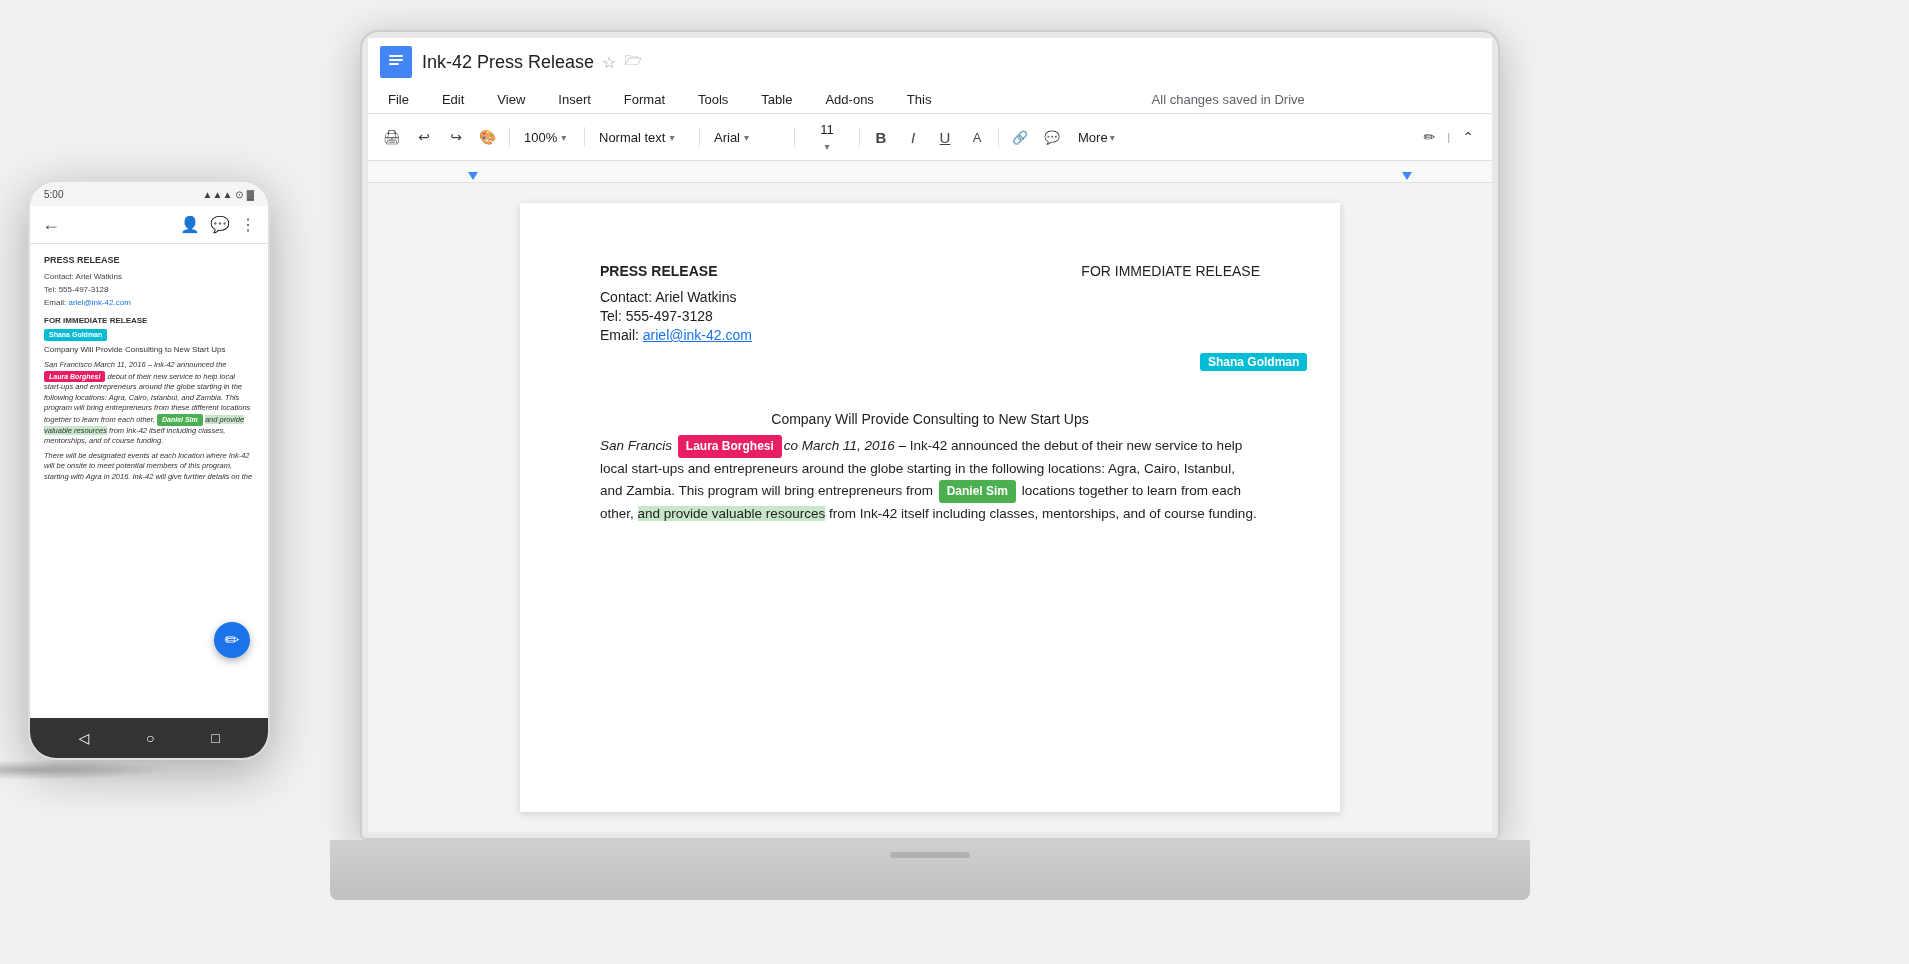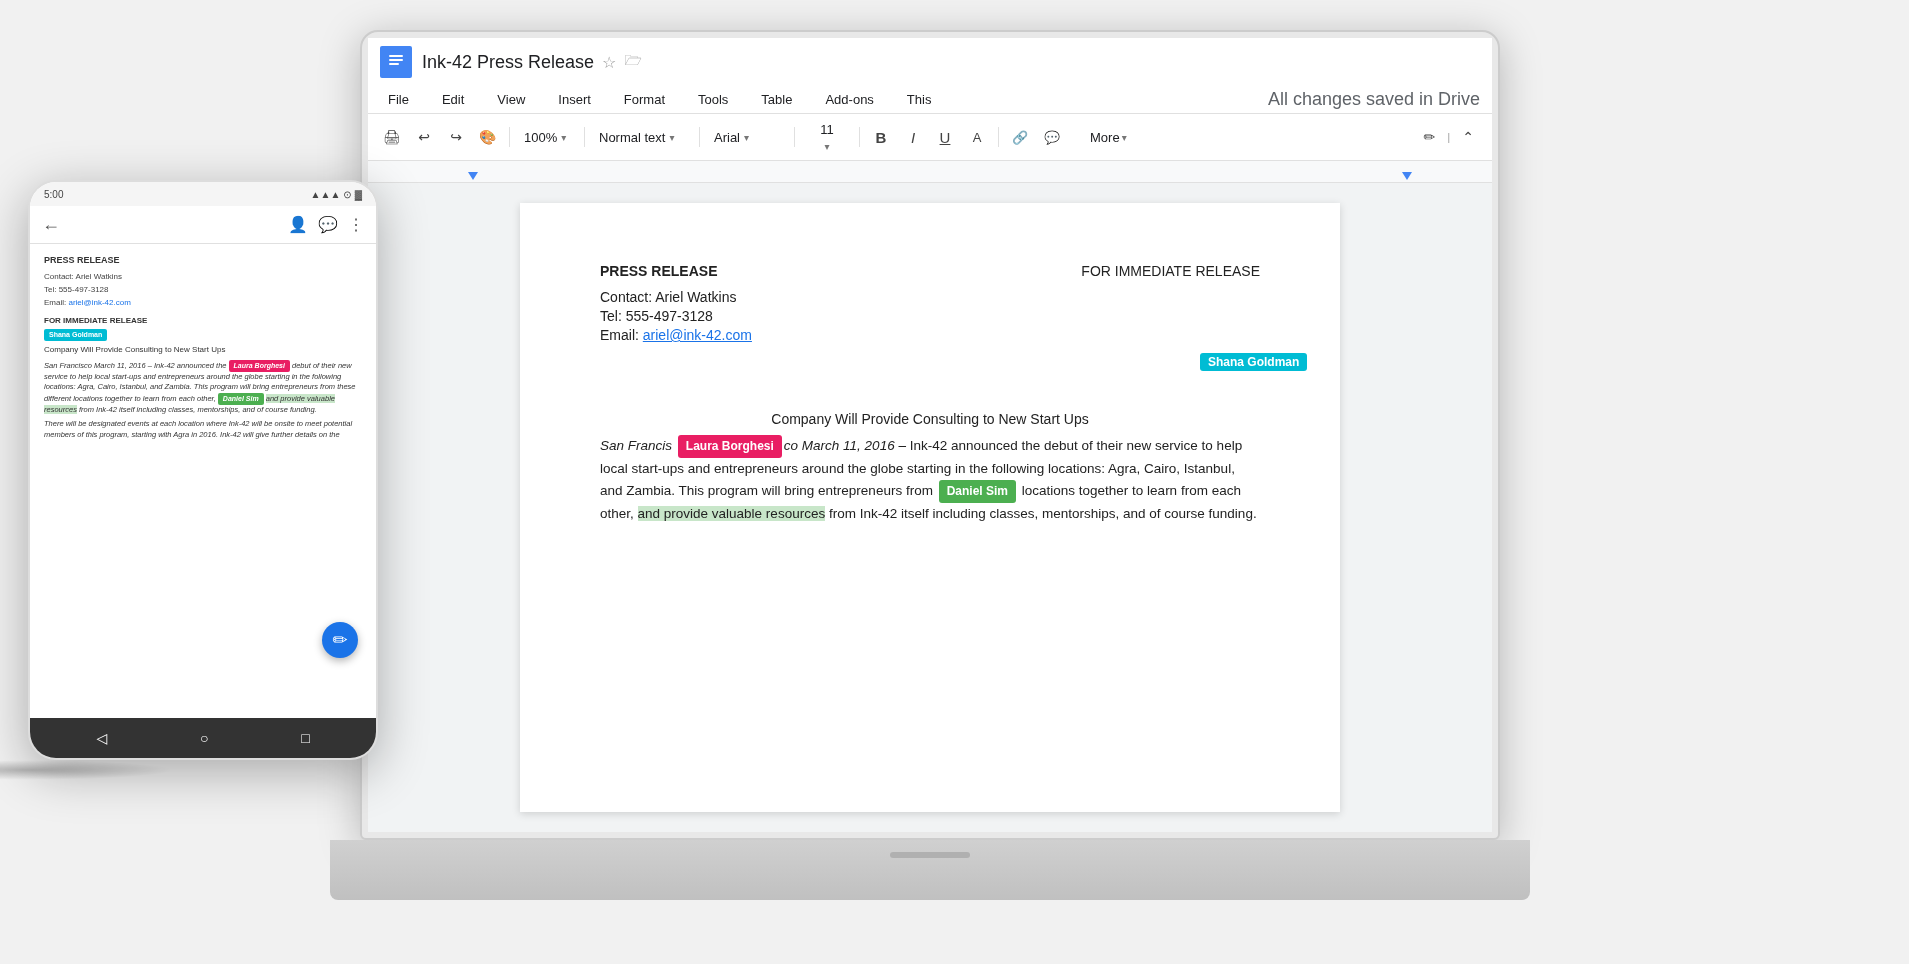--- a/index.html
+++ b/index.html
@@ -116,22 +116,22 @@
     }
     .menu-item {
       padding: 4px 8px;
       font-size: 13px;
       color: #202124;
       cursor: pointer;
       border-radius: 3px;
     }
     .save-status {
       flex: 1;
-      text-align: right;
-      font-size: 18px;
+      text-align: center;
+      font-size: 13px;
       color: #5f6368;
       padding-left: 20px;
     }
     .top-right-area {
       display: flex;
       align-items: center;
       gap: 10px;
     }
     .user-avatars {
       display: flex;
@@ -229,21 +229,20 @@
     .chevron { font-size: 10px; color: #777; }
     .toolbar-more {
       padding: 3px 8px;
       font-size: 13px;
       color: #202124;
       border-radius: 3px;
       cursor: pointer;
       display: flex;
       align-items: center;
       gap: 2px;
-      margin-left: 12px;
     }
     .toolbar-right {
       margin-left: auto;
       display: flex;
       align-items: center;
       gap: 4px;
     }
 
     
     .docs-ruler {
@@ -323,21 +322,21 @@
       background: #c8e6c9;
       color: #222;
     }
     .doc-italic { font-style: italic; }
 
     
     .phone-wrapper {
       position: absolute;
       left: 30px;
       top: 170px;
-      width: 350px;
+      width: 242px;
       height: 580px;
       background: #fff;
       border-radius: 28px;
       box-shadow: 0 12px 50px rgba(0,0,0,0.3);
       border: 2px solid #ddd;
       overflow: hidden;
       display: flex;
       flex-direction: column;
     }
     .phone-status-bar {

